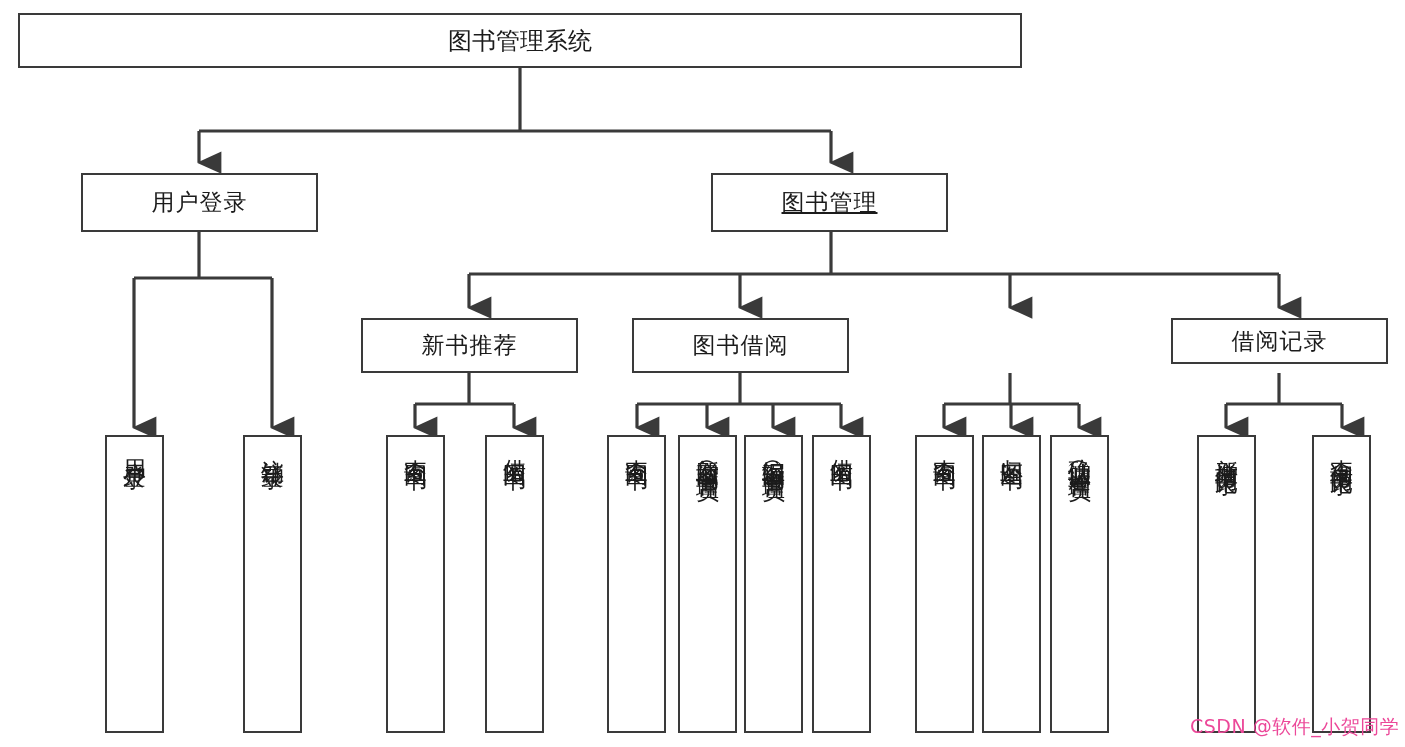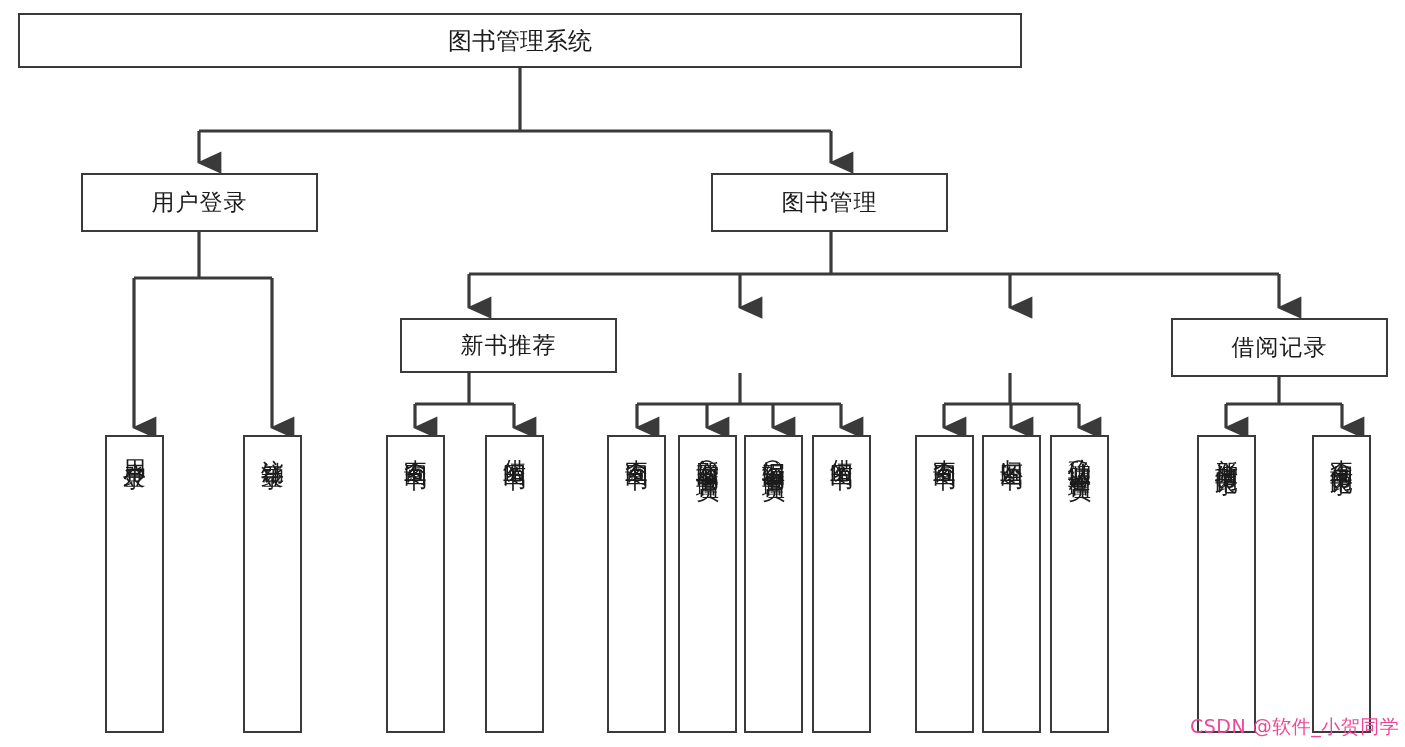--- a/index.html
+++ b/index.html
@@ -123,28 +123,31 @@
     </g>
   </svg>
 
   <div class="node root" style="left:18px; top:13px; width:1004px; height:55px;">
     <span>图书管理系统</span>
   </div>
 
   <div class="node horiz" style="left:81px; top:173px; width:237px; height:59px;">
     <span>用户登录</span>
   </div>
-  <div class="node horiz" style="left:711px; top:173px; width:237px; height:59px;">
+  <div class="node horiz" style="left:711px; top:173px; width:237px; height:59px;text-decoration:underline;">
     <span>图书管理</span>
   </div>
 
-  <div class="node horiz" style="left:361px; top:318px; width:217px; height:55px;margin-left:39px;">
+  <div class="node horiz" style="left:361px; top:318px; width:217px; height:55px;">
     <span>新书推荐</span>
   </div>
-  <div class="node horiz" style="left:1171px; top:318px; width:217px; height:59px;">
+  <div class="node horiz" style="left:632px; top:318px; width:217px; height:55px;">
+    <span>图书借阅</span>
+  </div>
+  <div class="node horiz" style="left:1171px; top:318px; width:217px; height:46px;">
     <span>借阅记录</span>
   </div>
 
   <div class="node leaf" style="left:105px; top:435px; width:59px; height:298px;">
     <span class="vtext">用户登录</span>
   </div>
   <div class="node leaf" style="left:243px; top:435px; width:59px; height:298px;">
     <span class="vtext">注销登录</span>
   </div>
 

